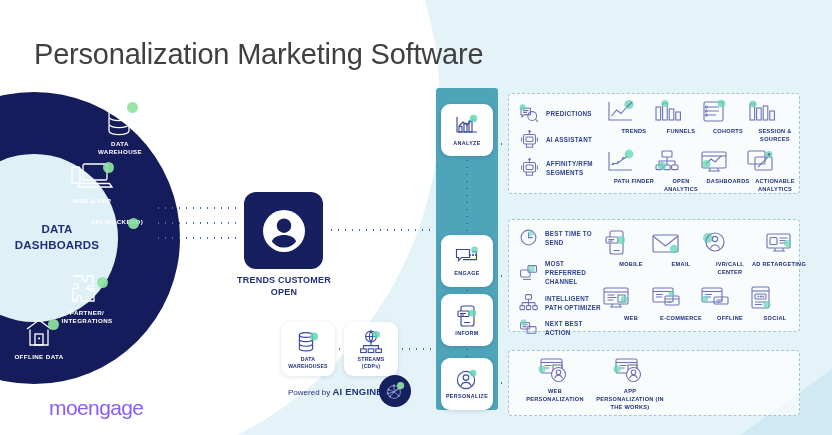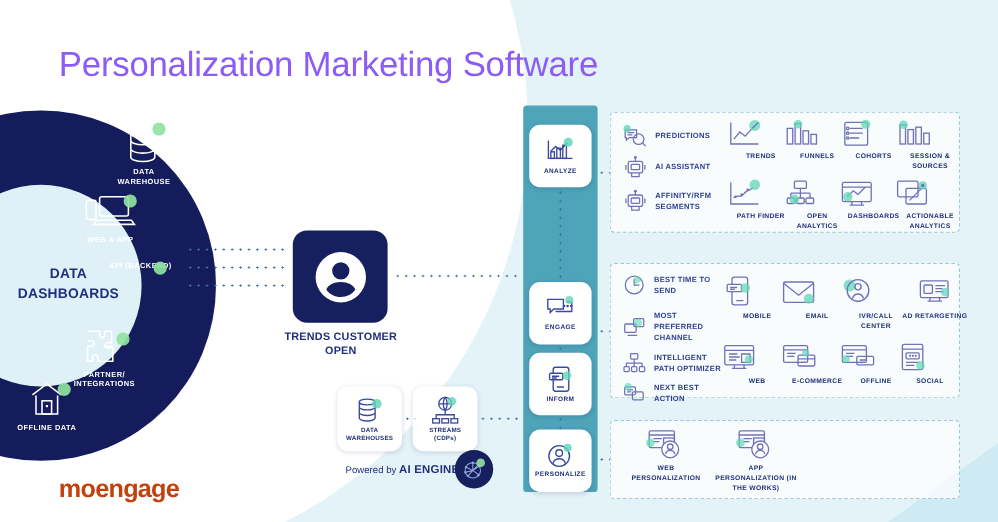--- a/index.html
+++ b/index.html
@@ -26,24 +26,24 @@
     position: absolute;
     left: -360px; top: -60px;
     width: 560px; height: 560px;
     border-radius: 50%;
     background: #ffffff;
   }
 
   
   .title {
     position: absolute;
-    left: 49px; top: 38px;
+    left: 34px; top: 38px;
     font-size: 29px;
     font-weight: 400;
-    color: #8b5cf6;
+    color: #404040;
     letter-spacing: -0.2px;
     white-space: nowrap;
   }
 
   
   .donut-wrap {
     position: absolute;
     left: -112px; top: 92px;
     width: 292px; height: 292px;
   }
@@ -229,22 +229,22 @@
     width: 2px;
     background-image: radial-gradient(circle, #3f6fa8 0.9px, transparent 1px);
     background-size: 2px 7px;
     background-repeat: repeat-y;
   }
   
   .logo {
     position: absolute;
     left: 49px; top: 396px;
     font-size: 21px;
-    font-weight: bold;
-    color: #c2410c;
+    font-weight: normal;
+    color: #8b5cf6;
     letter-spacing: -0.6px;
   }
   .tealwedge {
     position: absolute;
     right: 0; bottom: 0;
     width: 92px; height: 66px;
     background: #cfeaf2;
     clip-path: polygon(100% 0, 100% 100%, 0 100%);
   }
   svg { display:block; }

